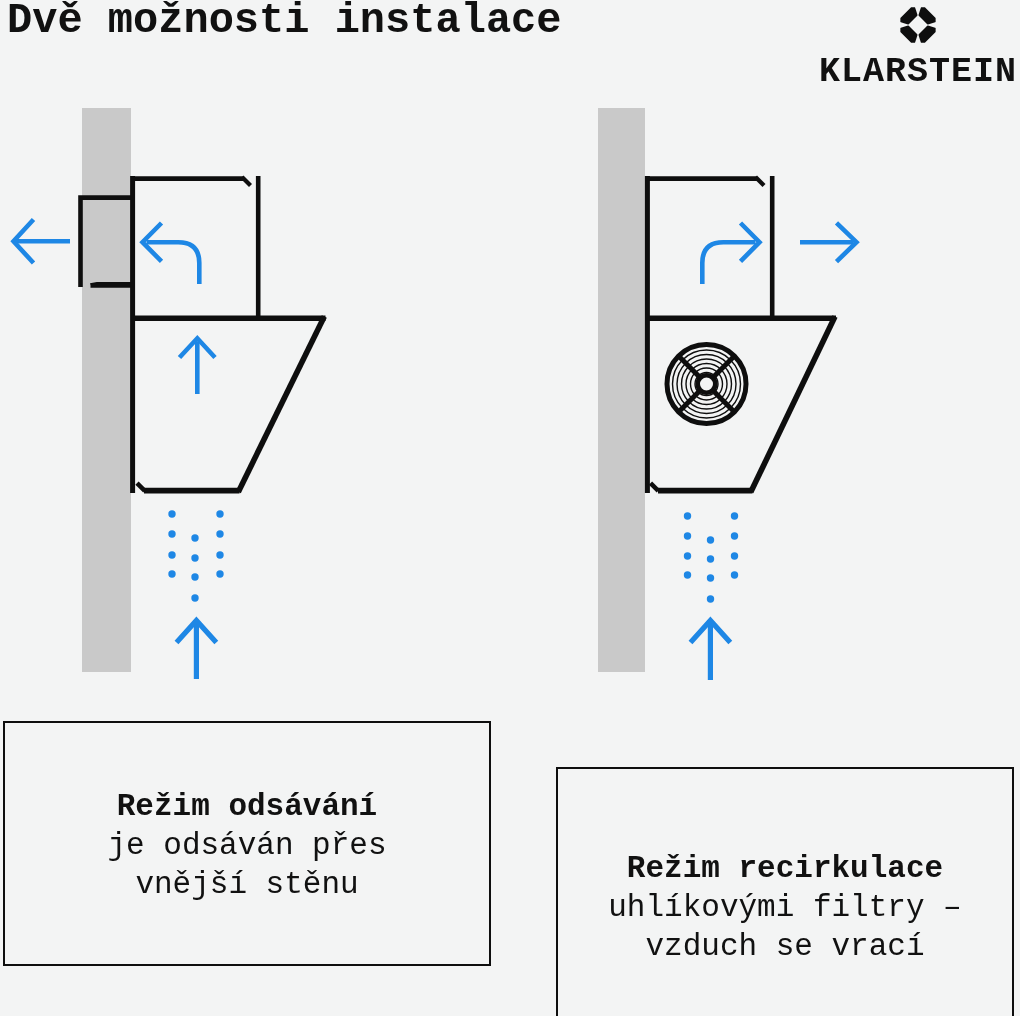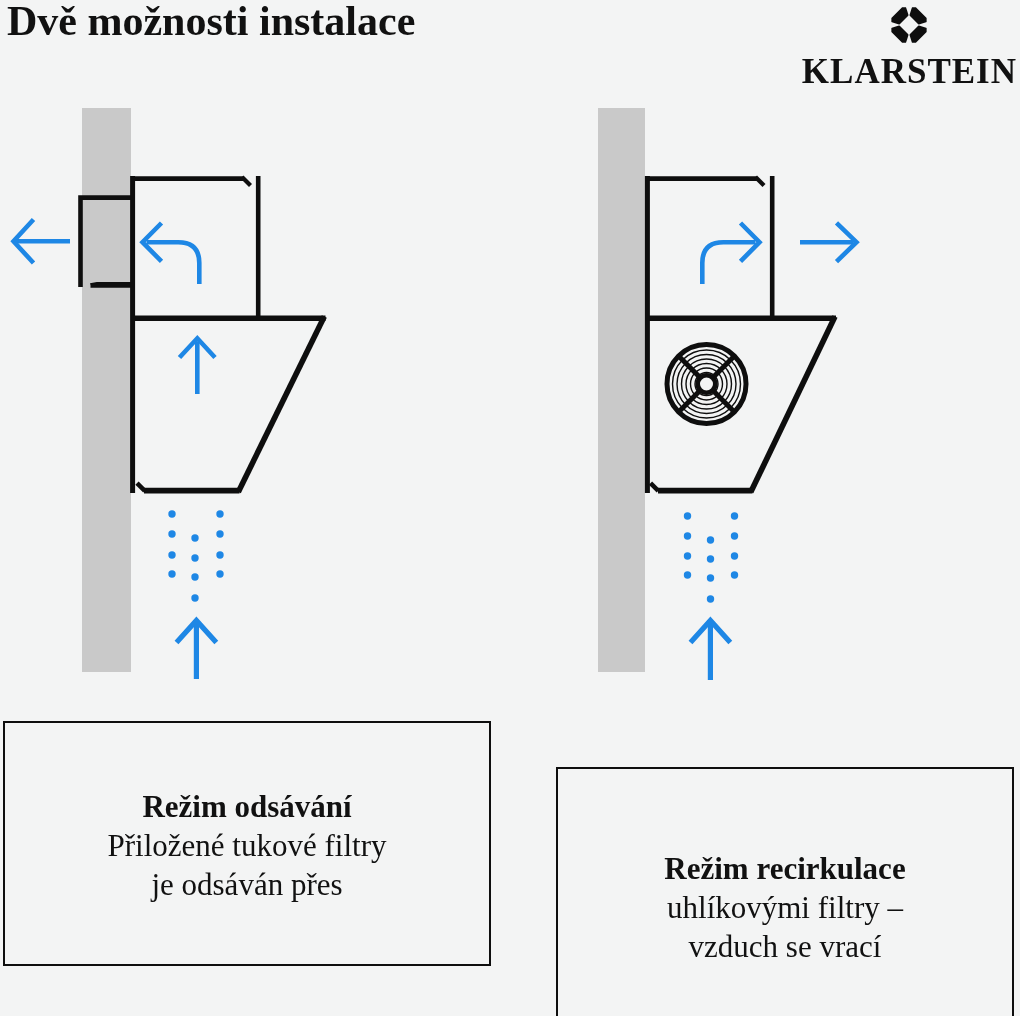--- a/index.html
+++ b/index.html
@@ -6,21 +6,21 @@
     --background:#f3f4f4;
     --wall:#c9c9c9;
     --line:#0e0e0e;
     --accent:#1e87e5;
     --text:#111111;
   }
   html,body{margin:0;padding:0;background:var(--background);}
   .canvas{
     position:relative;width:1020px;height:1016px;overflow:hidden;
     background:var(--background);
-    font-family:Liberation Serif, serif;
+    font-family:Liberation Mono, monospace;
     color:var(--text);
   }
   .page-title{
     position:absolute;left:7px;top:-3px;margin:0;
     font-size:42px;font-weight:700;letter-spacing:0;color:var(--text);
     white-space:nowrap;
   }
   .brand{
     position:absolute;right:3px;top:2px;
     display:flex;flex-direction:column;align-items:center;gap:9px;justify-content:center;
@@ -172,22 +172,22 @@
 
       <g>
         <path class="b" stroke-width="5.2" d="M710.4 680 V622"></path>
         <path class="b" stroke-width="5.2" d="M690.5 642.5 L710.4 620.5 L730.3 642.5"></path>
       </g>
     </g>
   </svg>
 
   <div class="panel" style="left:3px;top:721px;width:488px;height:245px;">
     <div class="panel-title">Režim odsávání</div>
-    <div class="panel-line">Přiložené tukové filtry</div>
     <div class="panel-line">je odsáván přes</div>
+    <div class="panel-line">vnější stěnu</div>
   </div>
 
   <div class="panel" style="left:556px;top:767px;width:458px;height:276px;">
     <div class="panel-title">Režim recirkulace</div>
     <div class="panel-line">uhlíkovými filtry –</div>
     <div class="panel-line">vzduch se vrací</div>
   </div>
 
 </div>
 

